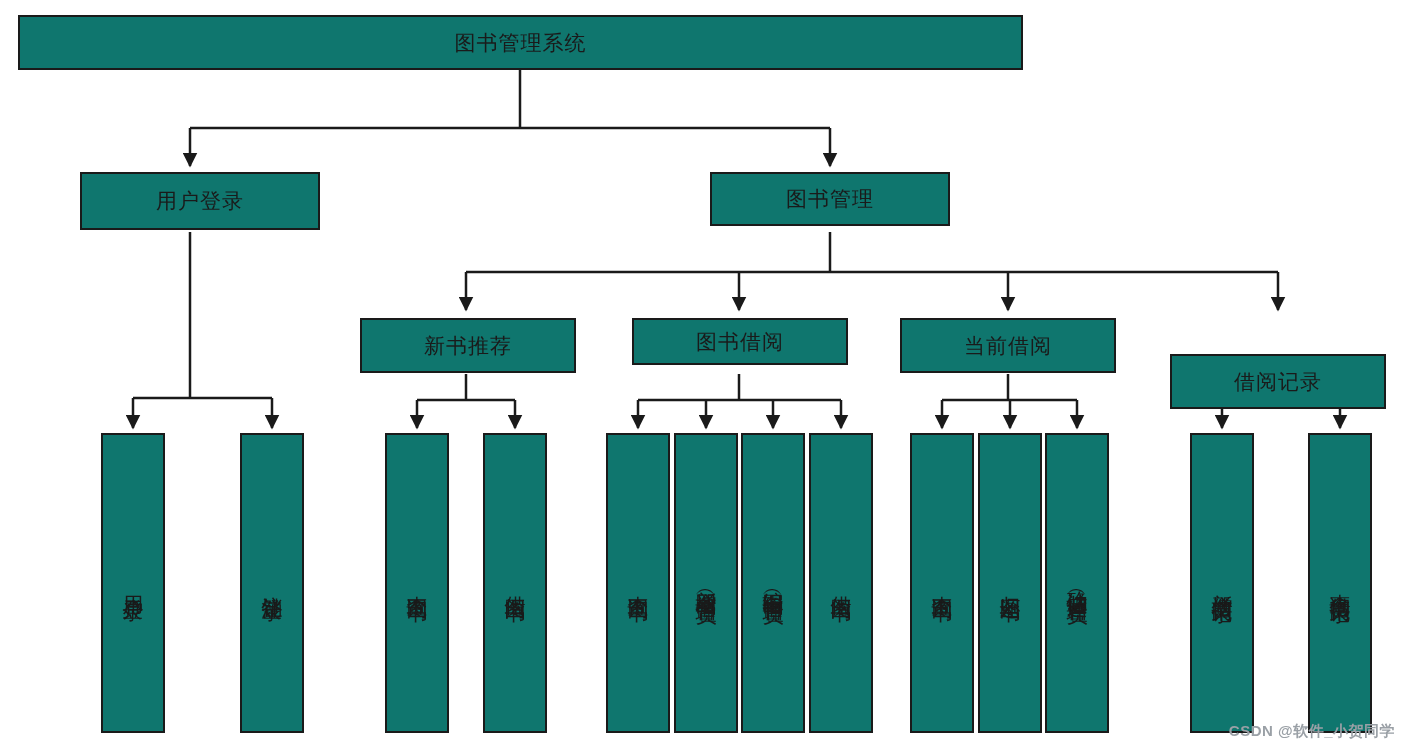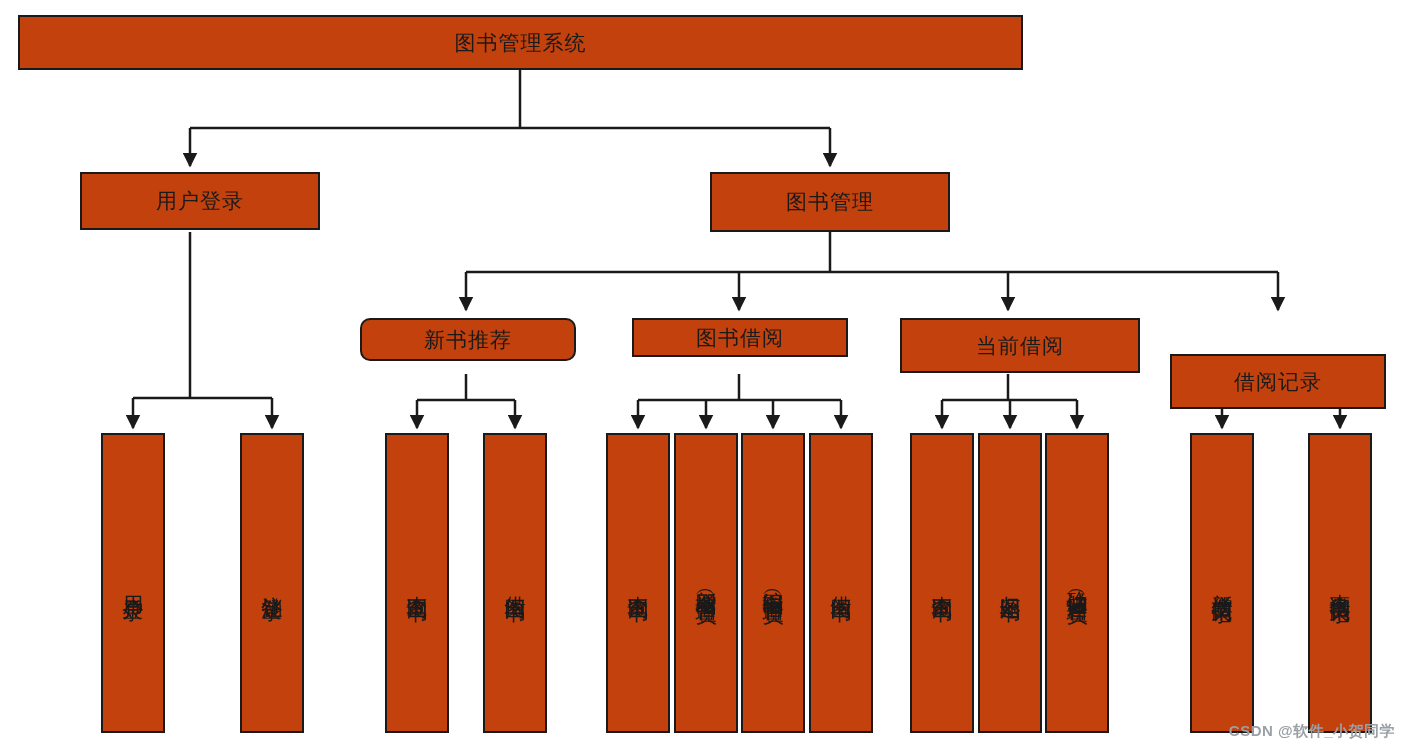--- a/index.html
+++ b/index.html
@@ -14,21 +14,21 @@
     position: relative;
     width: 1405px;
     height: 747px;
     background: #ffffff;
     overflow: hidden;
   }
   .node {
     position: absolute;
     box-sizing: border-box;
     border: 2px solid #1a1a1a;
-    background: #c2410c;
+    background: #0f766e;
     display: flex;
     align-items: center;
     justify-content: center;
     color: #1a1a1a;
     text-align: center;
   }
   .node.h {
     font-size: 21px;
     letter-spacing: 1px;
   }
@@ -110,25 +110,25 @@
       <path d="M 1278 374 L 1278 400"></path>
       <path d="M 1222 400 L 1340 400"></path>
       <path d="M 1222 400 L 1222 428" marker-end="url(#arrow)"></path>
       <path d="M 1340 400 L 1340 428" marker-end="url(#arrow)"></path>
     </g>
   </svg>
 
   <div class="node h" style="left:18px; top:15px; width:1005px; height:55px;">图书管理系统</div>
 
   <div class="node h" style="left:80px; top:172px; width:240px; height:58px;">用户登录</div>
-  <div class="node h" style="left:710px; top:172px; width:240px; height:60px;">图书管理</div>
+  <div class="node h" style="left:710px; top:172px; width:240px; height:54px;">图书管理</div>
 
-  <div class="node h" style="left:360px; top:318px; width:216px; height:43px;border-radius:10px;">新书推荐</div>
-  <div class="node h" style="left:632px; top:318px; width:216px; height:39px;">图书借阅</div>
-  <div class="node h" style="left:900px; top:318px; width:240px; height:55px;">当前借阅</div>
+  <div class="node h" style="left:360px; top:318px; width:216px; height:55px;">新书推荐</div>
+  <div class="node h" style="left:632px; top:318px; width:216px; height:47px;">图书借阅</div>
+  <div class="node h" style="left:900px; top:318px; width:216px; height:55px;">当前借阅</div>
   <div class="node h" style="left:1170px; top:318px; width:216px; height:55px;margin-top:36px;">借阅记录</div>
 
   <div class="node v" style="left:101px; top:433px; width:64px; height:300px;">用户登录</div>
   <div class="node v" style="left:240px; top:433px; width:64px; height:300px;">注销登录</div>
 
   <div class="node v" style="left:385px; top:433px; width:64px; height:300px;">查询图书</div>
   <div class="node v" style="left:483px; top:433px; width:64px; height:300px;">借阅图书</div>
 
   <div class="node v" style="left:606px; top:433px; width:64px; height:300px;">查询图书</div>
   <div class="node v" style="left:674px; top:433px; width:64px; height:300px;">新增图书（管理员）</div>

